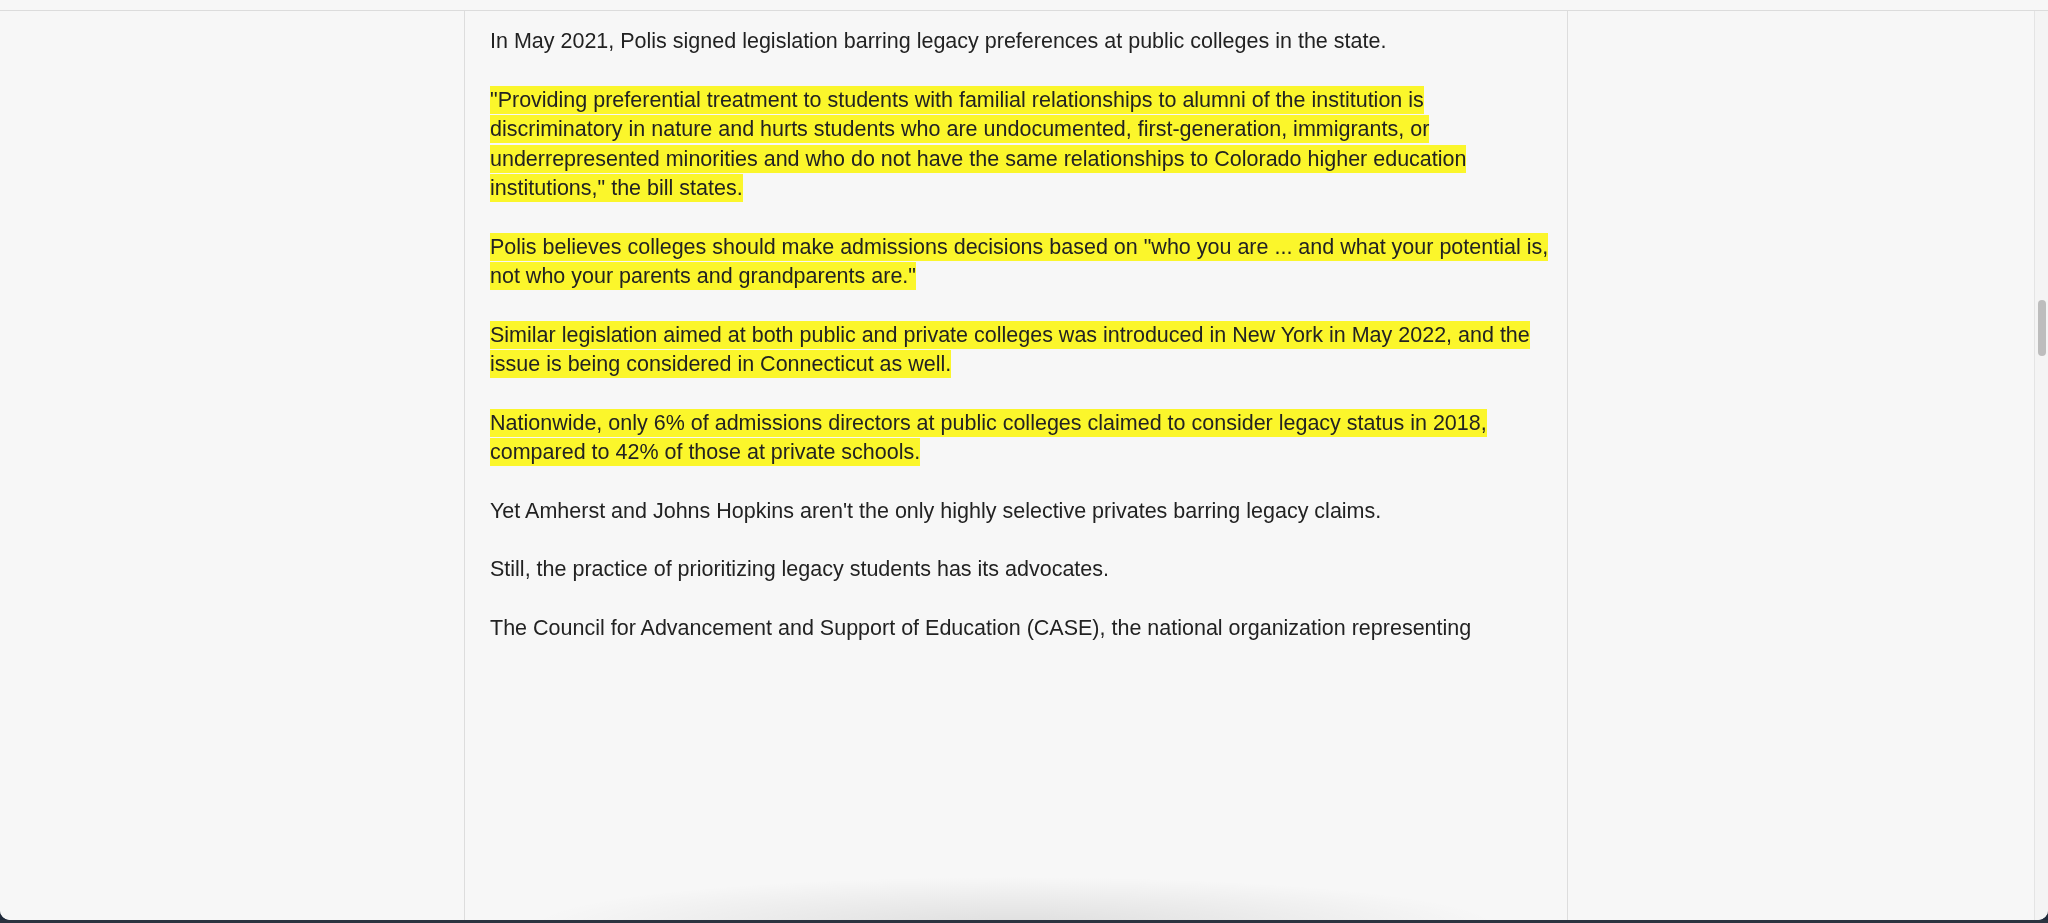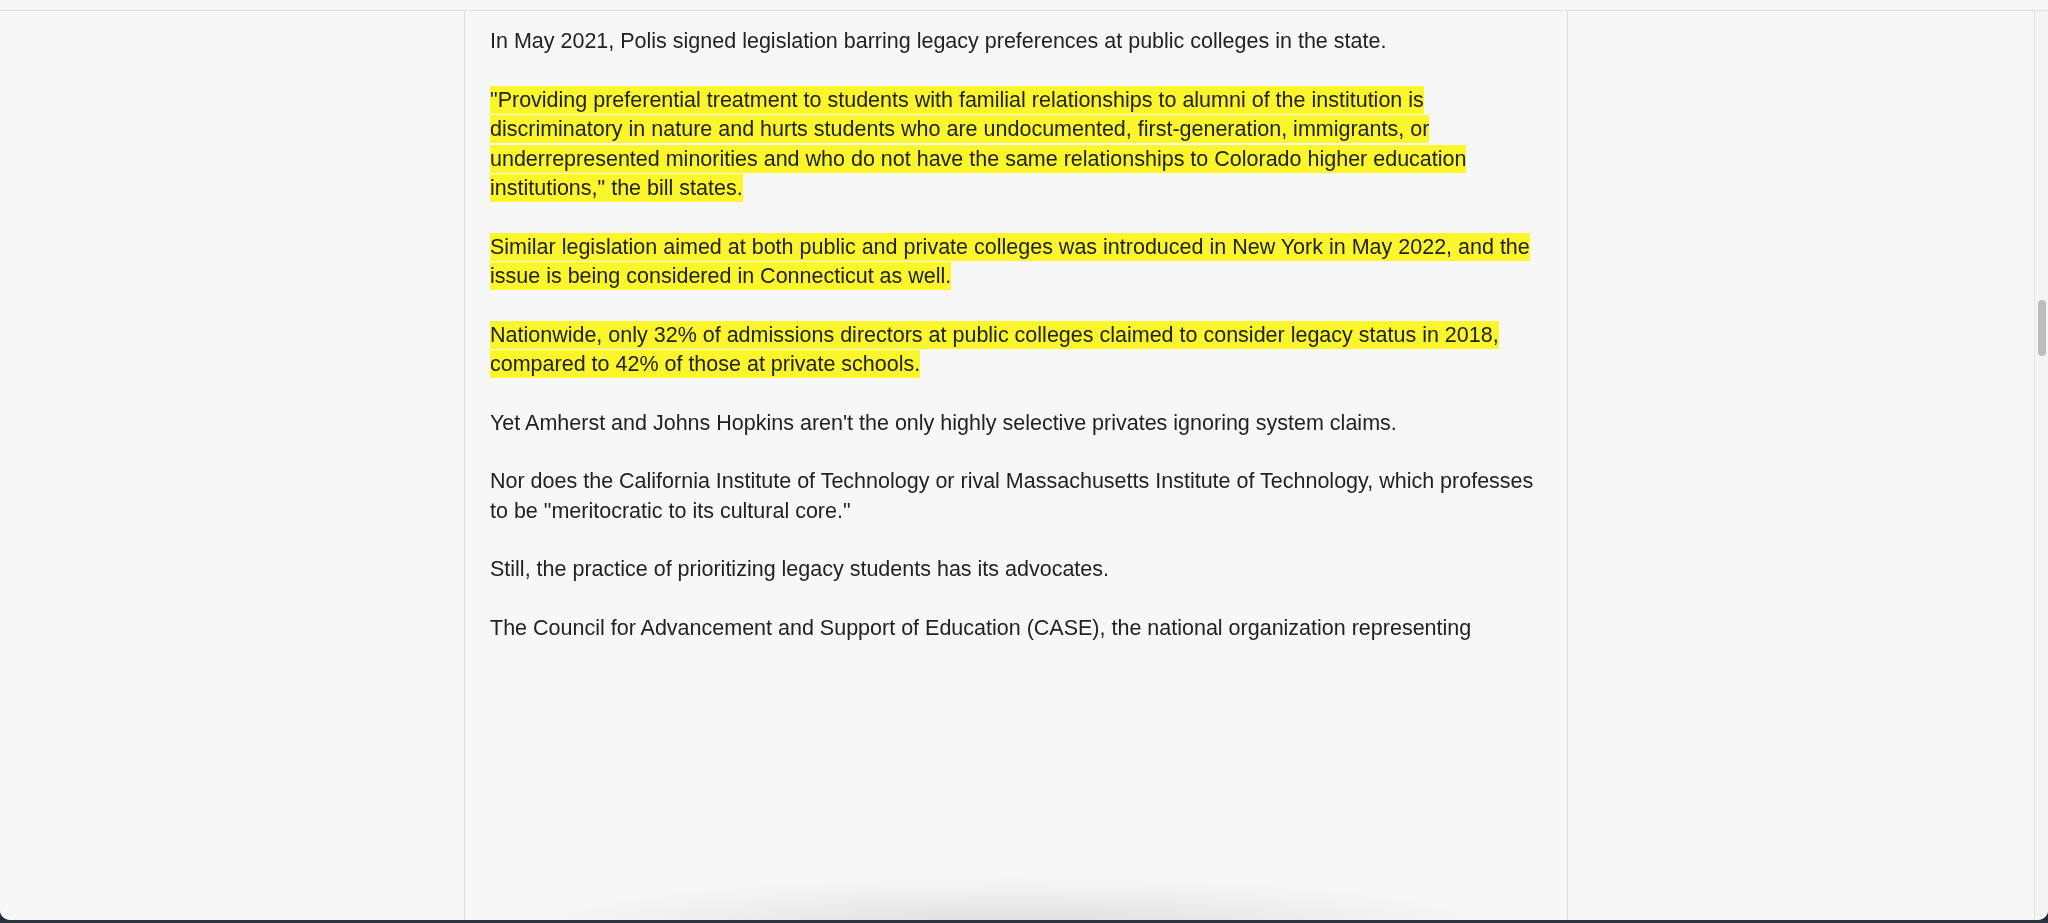--- a/index.html
+++ b/index.html
@@ -108,24 +108,24 @@
 
 <div class="window">
   <div class="topbar"></div>
 
   <div class="left-pane"></div>
 
   <div class="reader">
     <div class="article">
       <p><span>In May 2021, Polis signed legislation barring legacy preferences at public colleges in the state.</span></p>
       <p><span class="hl">"Providing preferential treatment to students with familial relationships to alumni of the institution is discriminatory in nature and hurts students who are undocumented, first-generation, immigrants, or underrepresented minorities and who do not have the same relationships to Colorado higher education institutions," the bill states.</span></p>
+      <p><span class="hl">Polis believes colleges should make admissions decisions based on "who you are ... and what your potential is, not who your parents and grandparents are."</span></p>
       <p><span class="hl">Similar legislation aimed at both public and private colleges was introduced in New York in May 2022, and the issue is being considered in Connecticut as well.</span></p>
-      <p><span class="hl">Nationwide, only 32% of admissions directors at public colleges claimed to consider legacy status in 2018, compared to 42% of those at private schools.</span></p>
-      <p><span>Yet Amherst and Johns Hopkins aren't the only highly selective privates ignoring system claims.</span></p>
-      <p><span>Nor does the California Institute of Technology or rival Massachusetts Institute of Technology, which professes to be "meritocratic to its cultural core."</span></p>
+      <p><span class="hl">Nationwide, only 6% of admissions directors at public colleges claimed to consider legacy status in 2018, compared to 42% of those at private schools.</span></p>
+      <p><span>Yet Amherst and Johns Hopkins aren't the only highly selective privates barring legacy claims.</span></p>
       <p><span>Still, the practice of prioritizing legacy students has its advocates.</span></p>
       <p><span>The Council for Advancement and Support of Education (CASE), the national organization representing</span></p>
     </div>
     <div class="fade"></div>
   </div>
 
   <div class="right-pane"></div>
 
   <div class="scroll-track">
     <div class="scroll-thumb"></div>

